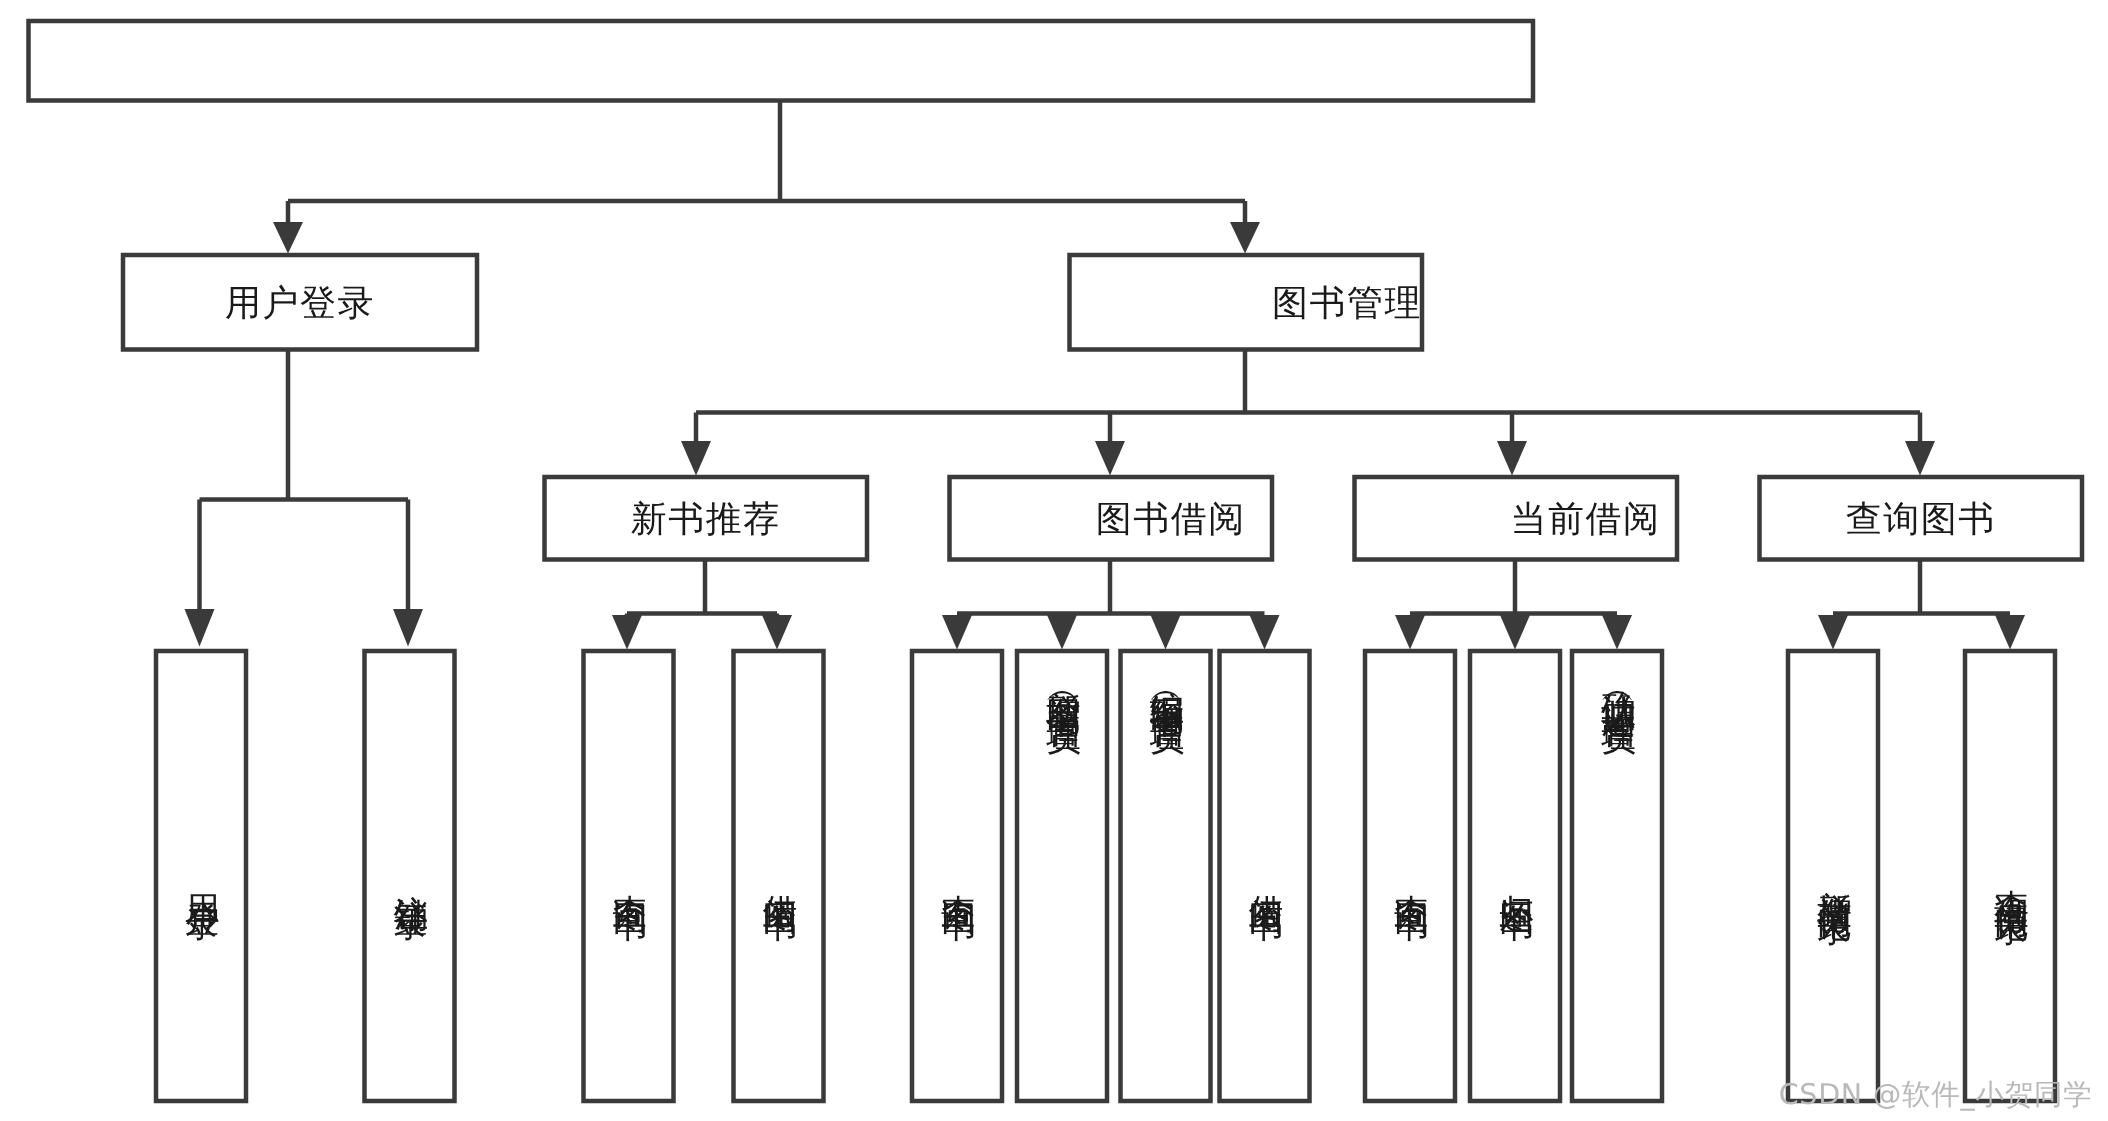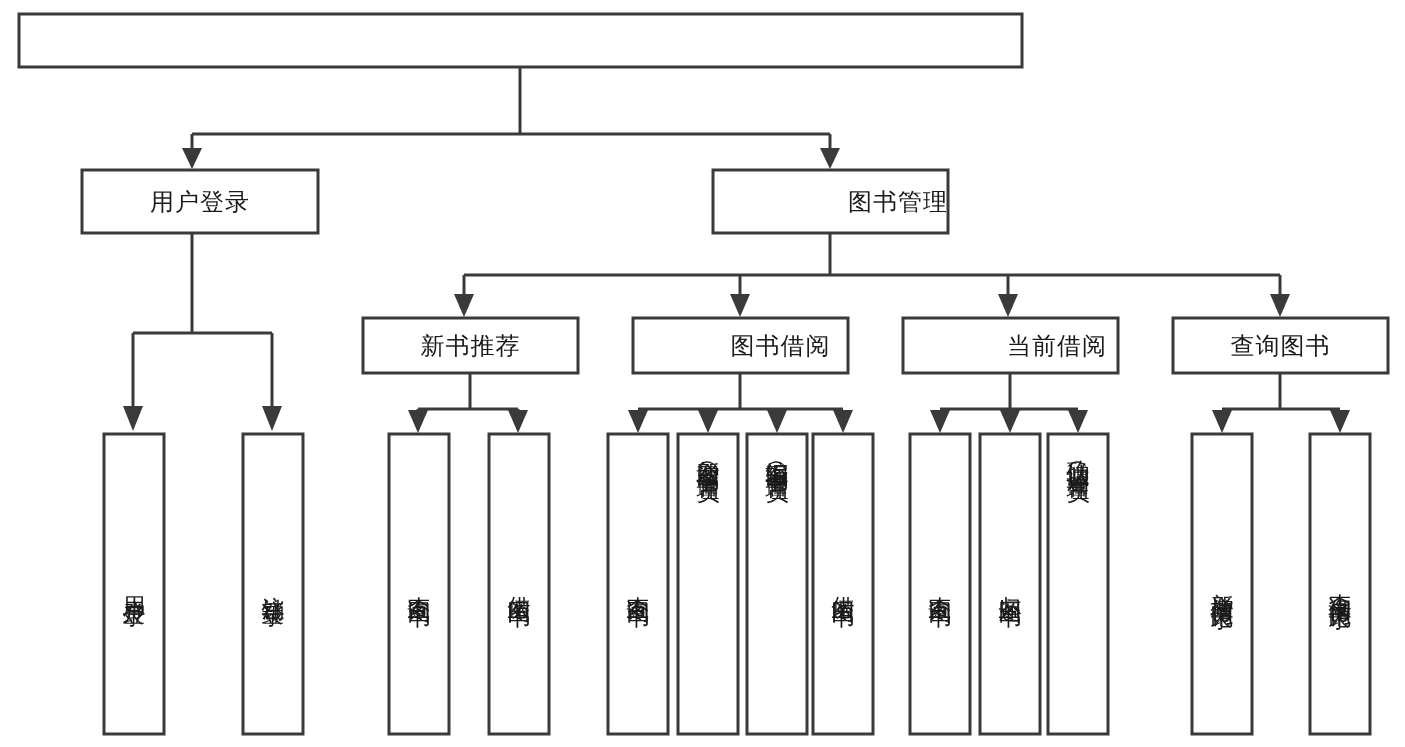--- a/index.html
+++ b/index.html
@@ -248,14 +248,15 @@
     <span class="vlabel-text">确认归还（管理员）</span>
   </div>
 
   <div class="vlabel-wrap" style="left:1192px; top:434px; width:60px; height:300px;">
     <span class="vlabel-text">新增借阅记录</span>
   </div>
   <div class="vlabel-wrap" style="left:1310px; top:434px; width:60px; height:300px;">
     <span class="vlabel-text">查询借阅记录</span>
   </div>
 
+  <div id="watermark">CSDN @软件_小贺同学</div>
 
 </div>
 
 </body></html>

